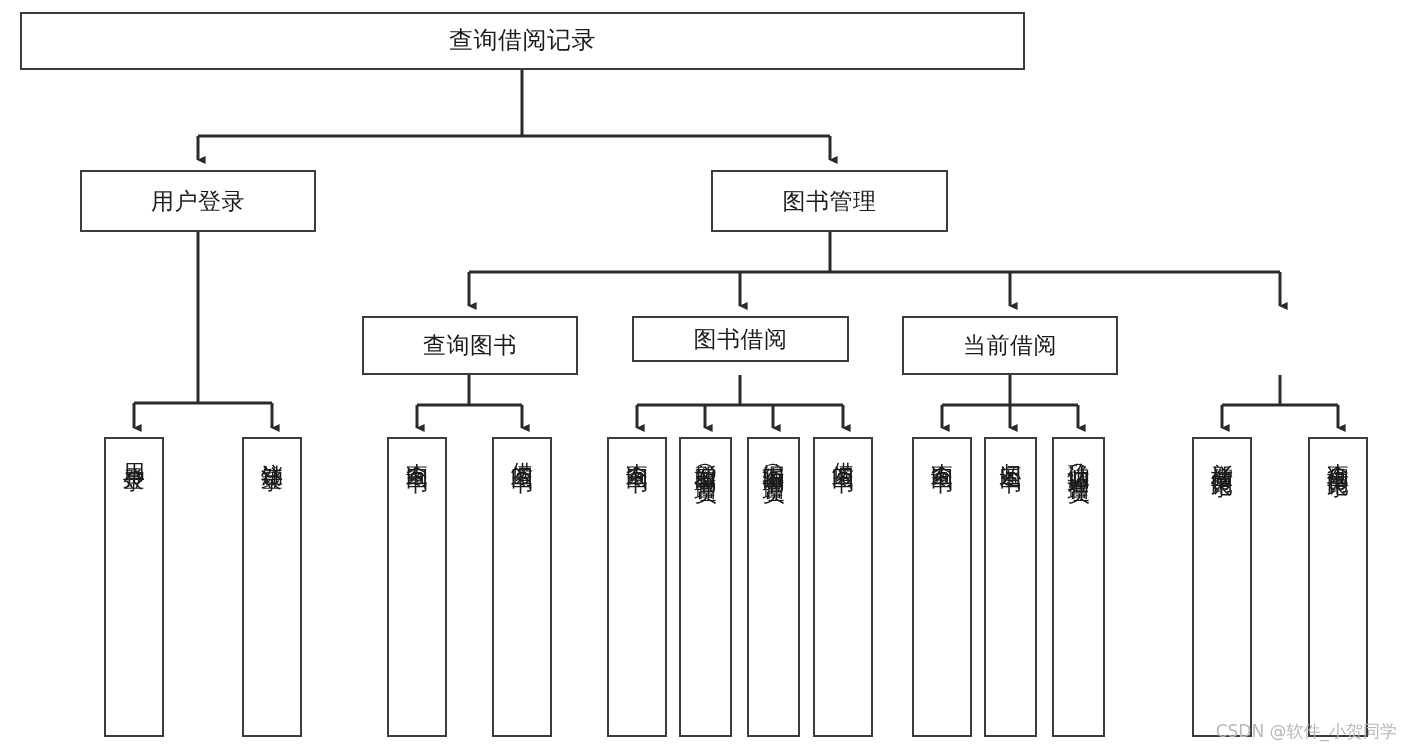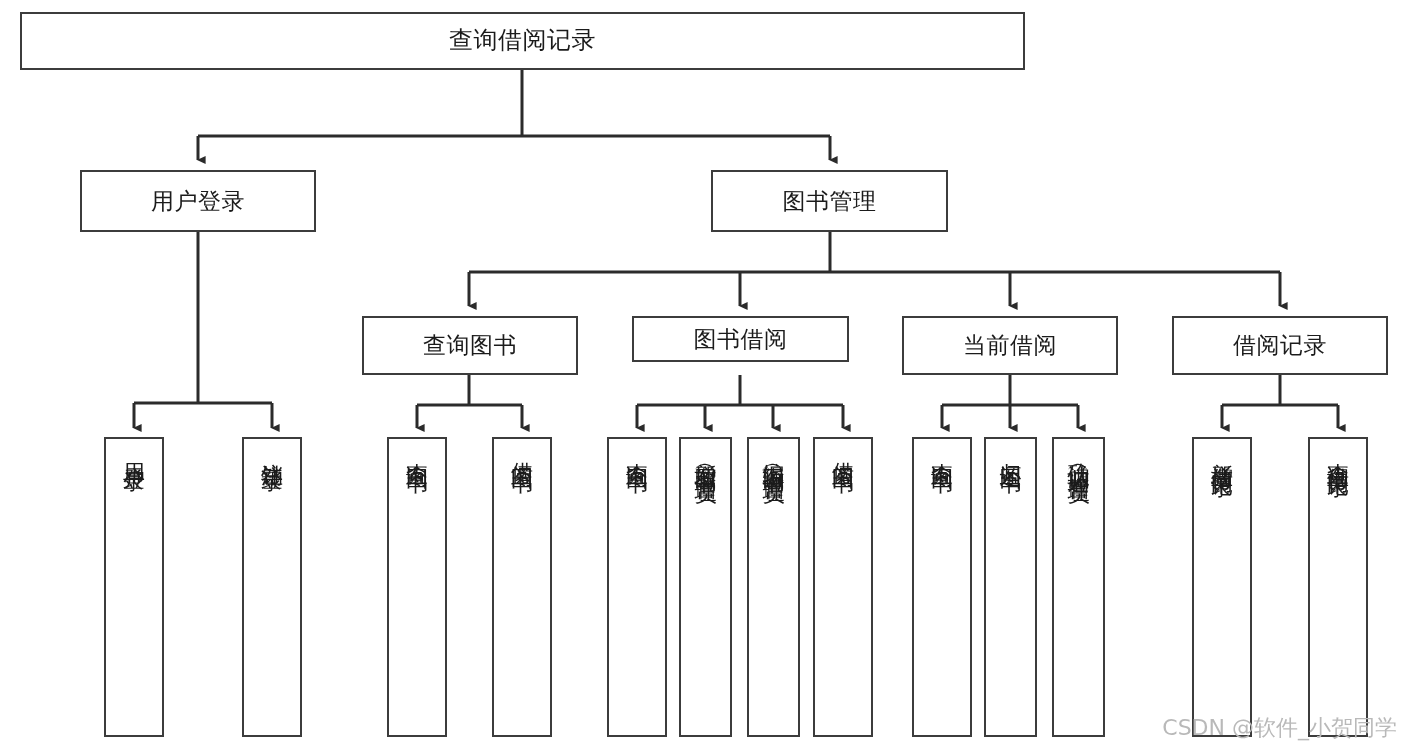--- a/index.html
+++ b/index.html
@@ -57,21 +57,21 @@
     -webkit-writing-mode:vertical-rl;
     font-size:22px;
     line-height:1.0;
     letter-spacing:3px;
     white-space:nowrap;
   }
   .watermark{
     position:absolute;
     right:8px;
     bottom:4px;
-    font-size:22px;
+    font-size:17px;
     color:#b9b9b9;
     white-space:nowrap;
     z-index:5;
     font-family:"DejaVu Sans","Liberation Sans",sans-serif;
   }
 </style>
 </head>
 <body>
 
 <div id="canvas">
@@ -139,23 +139,20 @@
 
   <div class="node h" style="left:362px;top:316px;width:216px;height:59px;">
     <span class="lbl">查询图书</span>
   </div>
   <div class="node h" style="left:632px;top:316px;width:217px;height:46px;">
     <span class="lbl">图书借阅</span>
   </div>
   <div class="node h" style="left:902px;top:316px;width:216px;height:59px;">
     <span class="lbl">当前借阅</span>
   </div>
-  <div class="node h" style="left:1172px;top:316px;width:216px;height:59px;">
-    <span class="lbl">借阅记录</span>
-  </div>
 
   <div class="node v" style="left:104px;top:437px;width:60px;height:300px;">
     <span class="lbl">用户登录</span>
   </div>
   <div class="node v" style="left:242px;top:437px;width:60px;height:300px;">
     <span class="lbl">注销登录</span>
   </div>
 
   <div class="node v" style="left:387px;top:437px;width:60px;height:300px;">
     <span class="lbl">查询图书</span>

